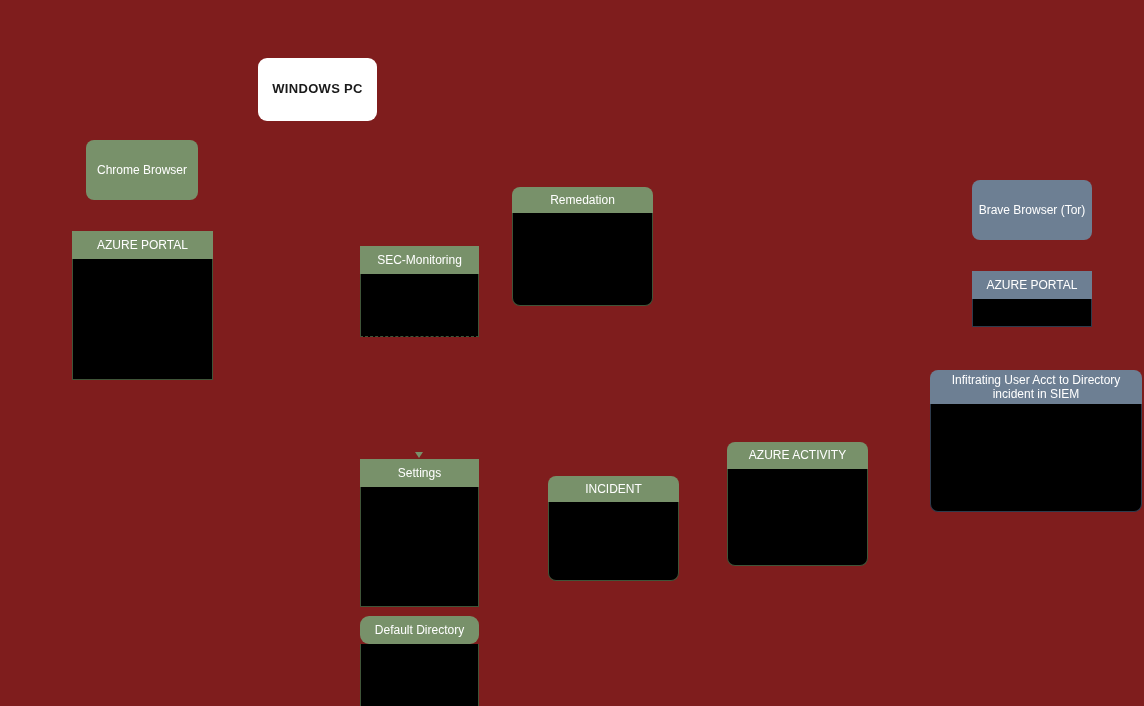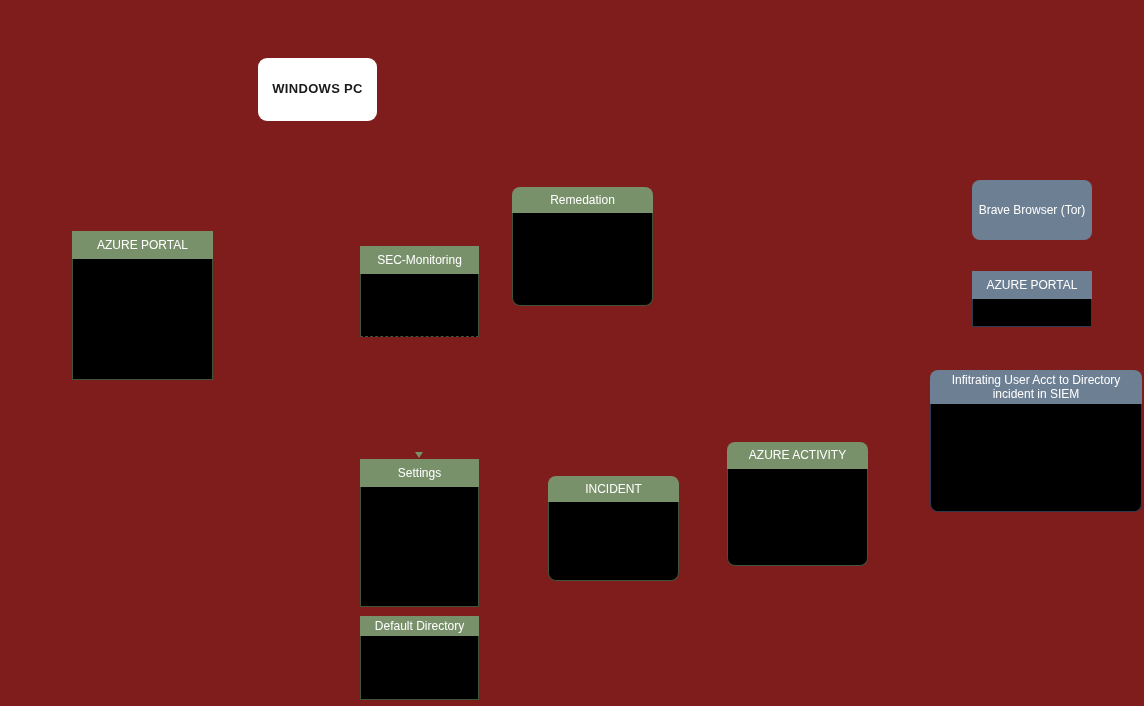--- a/index.html
+++ b/index.html
@@ -92,20 +92,23 @@
 </style>
 </head>
 <body>
 
 <div id="canvas">
 
   <div class="node node-plain white" style="left:258px; top:58px; width:119px; height:63px;">
     <span>WINDOWS PC</span>
   </div>
 
+  <div class="node node-plain green" style="left:86px; top:140px; width:112px; height:60px;">
+    <span>Chrome Browser</span>
+  </div>
 
   <div class="node node-box green" style="left:72px; top:231px; width:141px; height:149px;">
     <div class="title" style="height:28px;">AZURE PORTAL</div>
     <div class="body" style="height:121px;"></div>
   </div>
 
   <div class="node node-box green dashed-bottom" style="left:360px; top:246px; width:119px; height:91px;">
     <div class="title" style="height:28px;">SEC-Monitoring</div>
     <div class="body" style="height:63px;"></div>
   </div>
@@ -116,21 +119,21 @@
   </div>
 
   <div class="arrow-down" style="left:415px; top:452px;"></div>
 
   <div class="node node-box green" style="left:360px; top:459px; width:119px; height:192px;">
     <div class="title" style="height:28px;">Settings</div>
     <div class="body" style="height:120px;"></div>
   </div>
 
   <div class="node node-box green" style="left:360px; top:616px; width:119px; height:92px;">
-    <div class="title" style="height:20px;">Default Directory</div>
+    <div class="title" style="height:28px;border-radius:9px;">Default Directory</div>
     <div class="body" style="height:64px;"></div>
   </div>
 
   <div class="node node-box green rounded" style="left:548px; top:476px; width:131px; height:105px;">
     <div class="title" style="height:26px;">INCIDENT</div>
     <div class="body" style="height:79px;"></div>
   </div>
 
   <div class="node node-box green rounded" style="left:727px; top:442px; width:141px; height:124px;">
     <div class="title" style="height:27px;">AZURE ACTIVITY</div>

